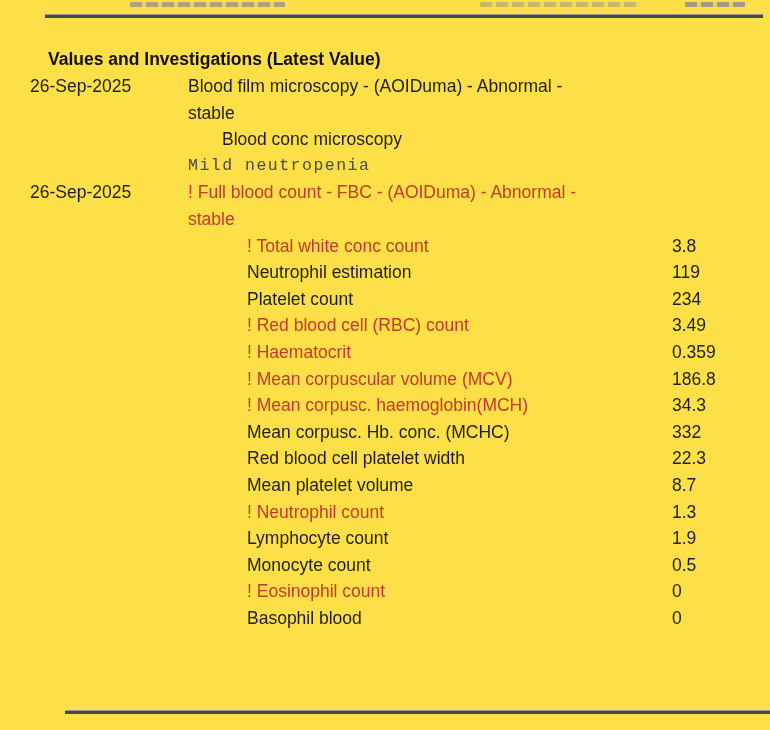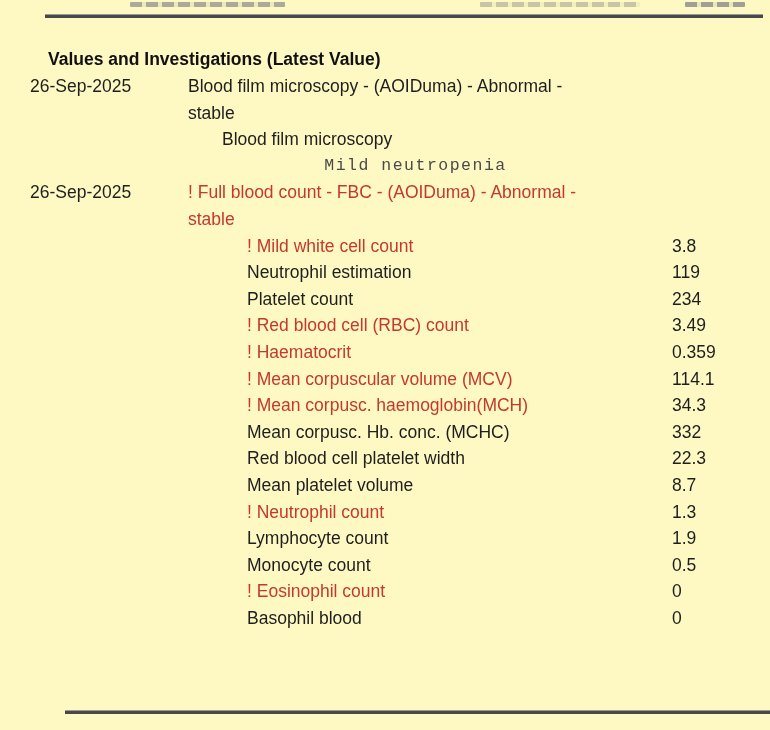--- a/index.html
+++ b/index.html
@@ -1,19 +1,19 @@
 <!DOCTYPE html>
 <html><head>
 <meta charset="utf-8">
 <style>
   html,body{margin:0;padding:0;background:#fff;}
   .page{
     position:relative;
     width:770px;height:730px;
-    background:#fef9c3;
+    background:#fde047;
     font-family:"Liberation Sans",sans-serif;
     color:#1e1e1e;
     overflow:hidden;
   }
   
   .clipped-frag{
     position:absolute;top:2px;height:5px;border-radius:1px;opacity:.75;
     background:repeating-linear-gradient(90deg,#8f8f8f 0 12px,rgba(143,143,143,.2) 12px 16px);
   }
   .frag-left{left:130px;width:155px;}
@@ -33,21 +33,21 @@
   .entry .date{
     flex:none;margin-left:30px;width:158px;
     font-size:17.5px;line-height:26.6px;
   }
   .entry .body{flex:none;width:455px;font-size:17.5px;line-height:26.6px;}
   .title .tl{display:block;}
   .abnormal{color:#c4392f;}
   .subtest{margin-left:34px;}
   .comment{
     font-family:"Liberation Mono","DejaVu Sans Mono",monospace;
-    font-size:16.5px;letter-spacing:1.5px;color:#4a4a4a;text-align:center;
+    font-size:16.5px;letter-spacing:1.5px;color:#4a4a4a;
   }
   .results{width:770px;}
   .result-row{
     display:flex;align-items:baseline;
     padding-left:247px;
     font-size:17.5px;line-height:26.6px;
   }
   .result-row .label{flex:none;width:425px;}
   .result-row .value{flex:none;color:#1e1e1e;}
 </style>
@@ -66,38 +66,38 @@
 
     <div class="section-title">Values and Investigations (Latest Value)</div>
 
     <div class="entry">
       <div class="date">26-Sep-2025</div>
       <div class="body">
         <div class="title">
           <span class="tl">Blood film microscopy - (AOIDuma) - Abnormal -</span>
           <span class="tl">stable</span>
         </div>
-        <div class="subtest">Blood film microscopy</div>
+        <div class="subtest">Blood conc microscopy</div>
         <div class="comment">Mild neutropenia</div>
       </div>
     </div>
 
     <div class="entry">
       <div class="date">26-Sep-2025</div>
       <div class="body">
         <div class="title abnormal">
           <span class="tl">! Full blood count - FBC - (AOIDuma) - Abnormal -</span>
           <span class="tl">stable</span>
         </div>
       </div>
     </div>
 
     <div class="results">
   <div class="result-row">
-    <div class="label abnormal">! Mild white cell count</div>
+    <div class="label abnormal">! Total white conc count</div>
     <div class="value">3.8</div>
   </div>
 
   <div class="result-row">
     <div class="label">Neutrophil estimation</div>
     <div class="value">119</div>
   </div>
 
   <div class="result-row">
     <div class="label">Platelet count</div>
@@ -109,21 +109,21 @@
     <div class="value">3.49</div>
   </div>
 
   <div class="result-row">
     <div class="label abnormal">! Haematocrit</div>
     <div class="value">0.359</div>
   </div>
 
   <div class="result-row">
     <div class="label abnormal">! Mean corpuscular volume (MCV)</div>
-    <div class="value">114.1</div>
+    <div class="value">186.8</div>
   </div>
 
   <div class="result-row">
     <div class="label abnormal">! Mean corpusc. haemoglobin(MCH)</div>
     <div class="value">34.3</div>
   </div>
 
   <div class="result-row">
     <div class="label">Mean corpusc. Hb. conc. (MCHC)</div>
     <div class="value">332</div>

